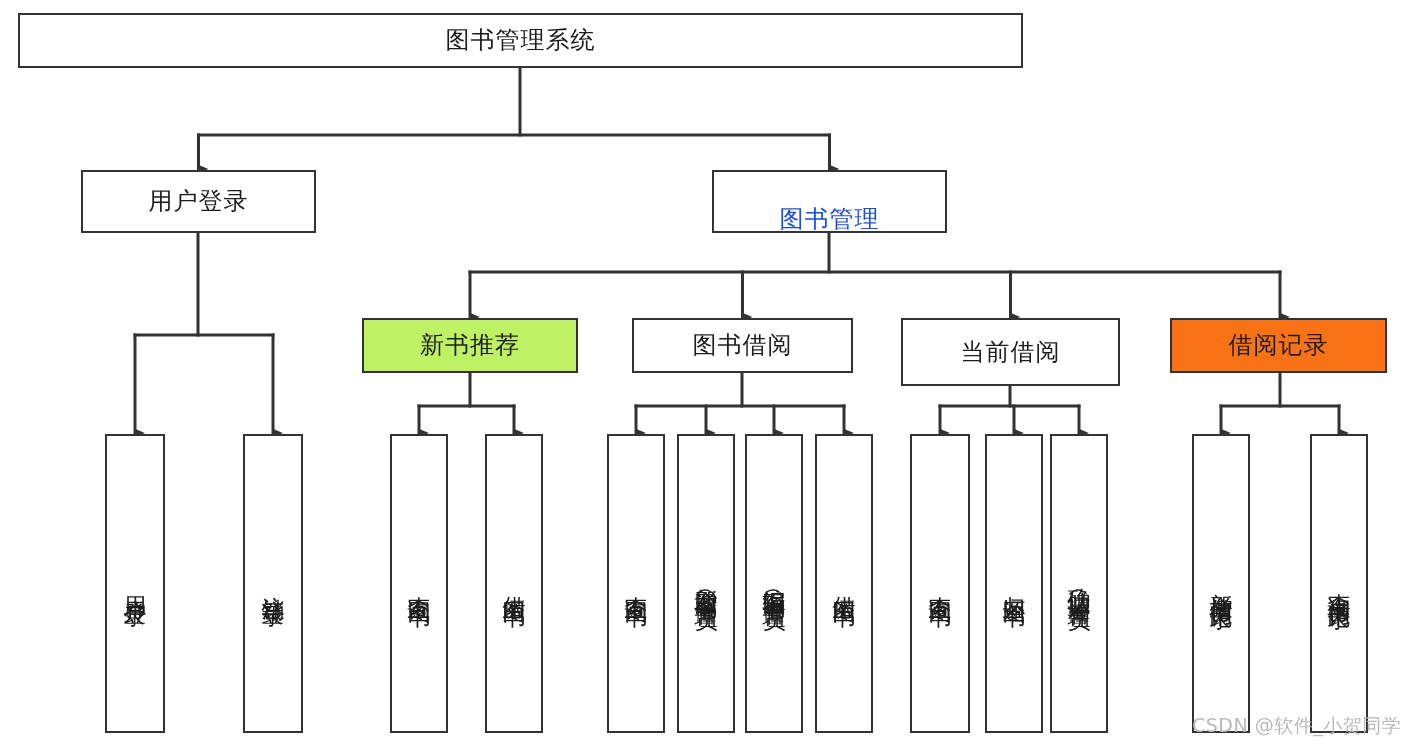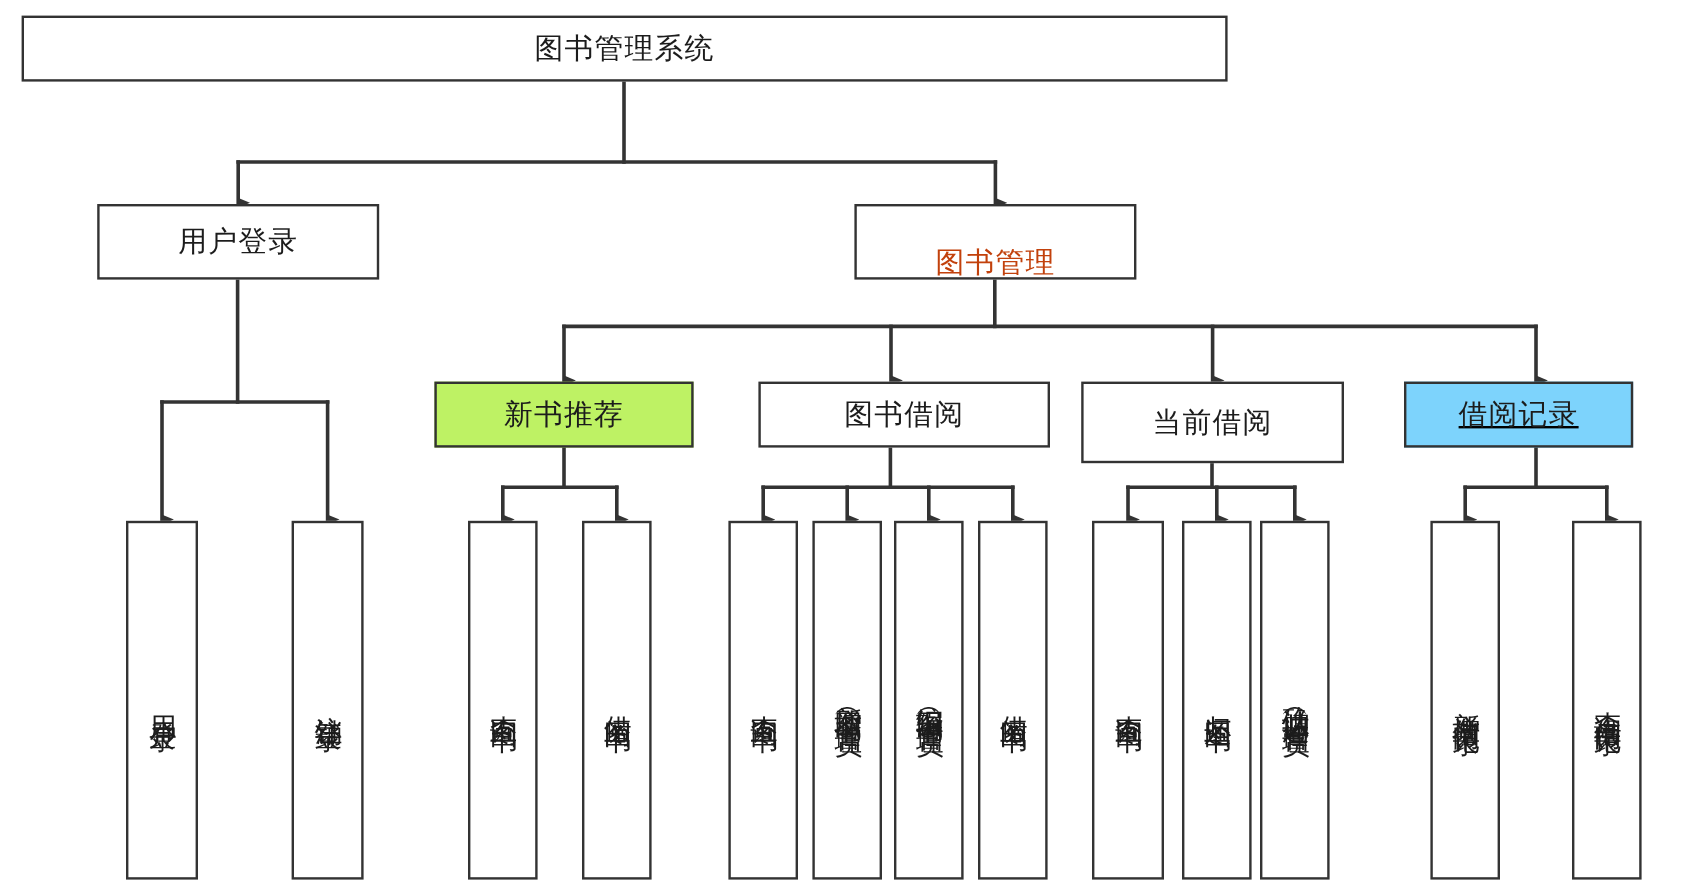--- a/index.html
+++ b/index.html
@@ -112,32 +112,32 @@
   </svg>
 
   <div id="node-layer">
       <div class="node-box" style="left: 18px; top: 13px; width: 1005px; height: 55px; border-color: rgb(51, 51, 51); background: rgb(255, 255, 255);">
         <span class="node-label-h" style="color: rgb(28, 28, 28);">图书管理系统</span>
       </div>
       <div class="node-box" style="left: 81px; top: 170px; width: 235px; height: 63px; border-color: rgb(51, 51, 51); background: rgb(255, 255, 255);">
         <span class="node-label-h" style="color: rgb(28, 28, 28);">用户登录</span>
       </div>
       <div class="node-box" style="left: 712px; top: 170px; width: 235px; height: 63px; border-color: rgb(51, 51, 51); background: rgb(255, 255, 255);">
-        <span class="node-label-h" style="color: #c2410c; margin-top: 36px;">图书管理</span>
+        <span class="node-label-h" style="color: #1d4ed8; margin-top: 36px;">图书管理</span>
       </div>
       <div class="node-box" style="left: 362px; top: 318px; width: 216px; height: 55px; border-color: rgb(51, 51, 51); background: #bef264;">
         <span class="node-label-h" style="color: rgb(28, 28, 28);">新书推荐</span>
       </div>
-      <div class="node-box" style="left: 632px; top: 318px; width: 243px; height: 55px; border-color: rgb(51, 51, 51); background: rgb(255, 255, 255);">
+      <div class="node-box" style="left: 632px; top: 318px; width: 221px; height: 55px; border-color: rgb(51, 51, 51); background: rgb(255, 255, 255);">
         <span class="node-label-h" style="color: rgb(28, 28, 28);">图书借阅</span>
       </div>
       <div class="node-box" style="left: 901px; top: 318px; width: 219px; height: 68px; border-color: rgb(51, 51, 51); background: rgb(255, 255, 255);">
         <span class="node-label-h" style="color: rgb(28, 28, 28);">当前借阅</span>
       </div>
-      <div class="node-box" style="left: 1170px; top: 318px; width: 191px; height: 55px; border-color: rgb(51, 51, 51); background: #7dd3fc; text-decoration: underline;">
+      <div class="node-box" style="left: 1170px; top: 318px; width: 217px; height: 55px; border-color: rgb(51, 51, 51); background: #f97316;">
         <span class="node-label-h" style="color: rgb(28, 28, 28);">借阅记录</span>
       </div>
       <div class="node-box" style="left: 105px; top: 434px; width: 60px; height: 299px; border-color: rgb(51, 51, 51); background: rgb(255, 255, 255);">
         <span class="node-label-v" style="color: rgb(28, 28, 28);">用户登录</span>
       </div>
       <div class="node-box" style="left: 243px; top: 434px; width: 60px; height: 299px; border-color: rgb(51, 51, 51); background: rgb(255, 255, 255);">
         <span class="node-label-v" style="color: rgb(28, 28, 28);">注销登录</span>
       </div>
       <div class="node-box" style="left: 390px; top: 434px; width: 58px; height: 299px; border-color: rgb(51, 51, 51); background: rgb(255, 255, 255);">
         <span class="node-label-v" style="color: rgb(28, 28, 28);">查询图书</span>
@@ -167,14 +167,15 @@
         <span class="node-label-v" style="color: rgb(28, 28, 28);">确认归还（管理员）</span>
       </div>
       <div class="node-box" style="left: 1192px; top: 434px; width: 58px; height: 299px; border-color: rgb(51, 51, 51); background: rgb(255, 255, 255);">
         <span class="node-label-v" style="color: rgb(28, 28, 28);">新增借阅记录</span>
       </div>
       <div class="node-box" style="left: 1310px; top: 434px; width: 58px; height: 299px; border-color: rgb(51, 51, 51); background: rgb(255, 255, 255);">
         <span class="node-label-v" style="color: rgb(28, 28, 28);">查询借阅记录</span>
       </div>
     </div>
 
+  <div class="watermark" style="left:1192px; top:713px;">CSDN @软件_小贺同学</div>
 
 </div>
 
 </body></html>

